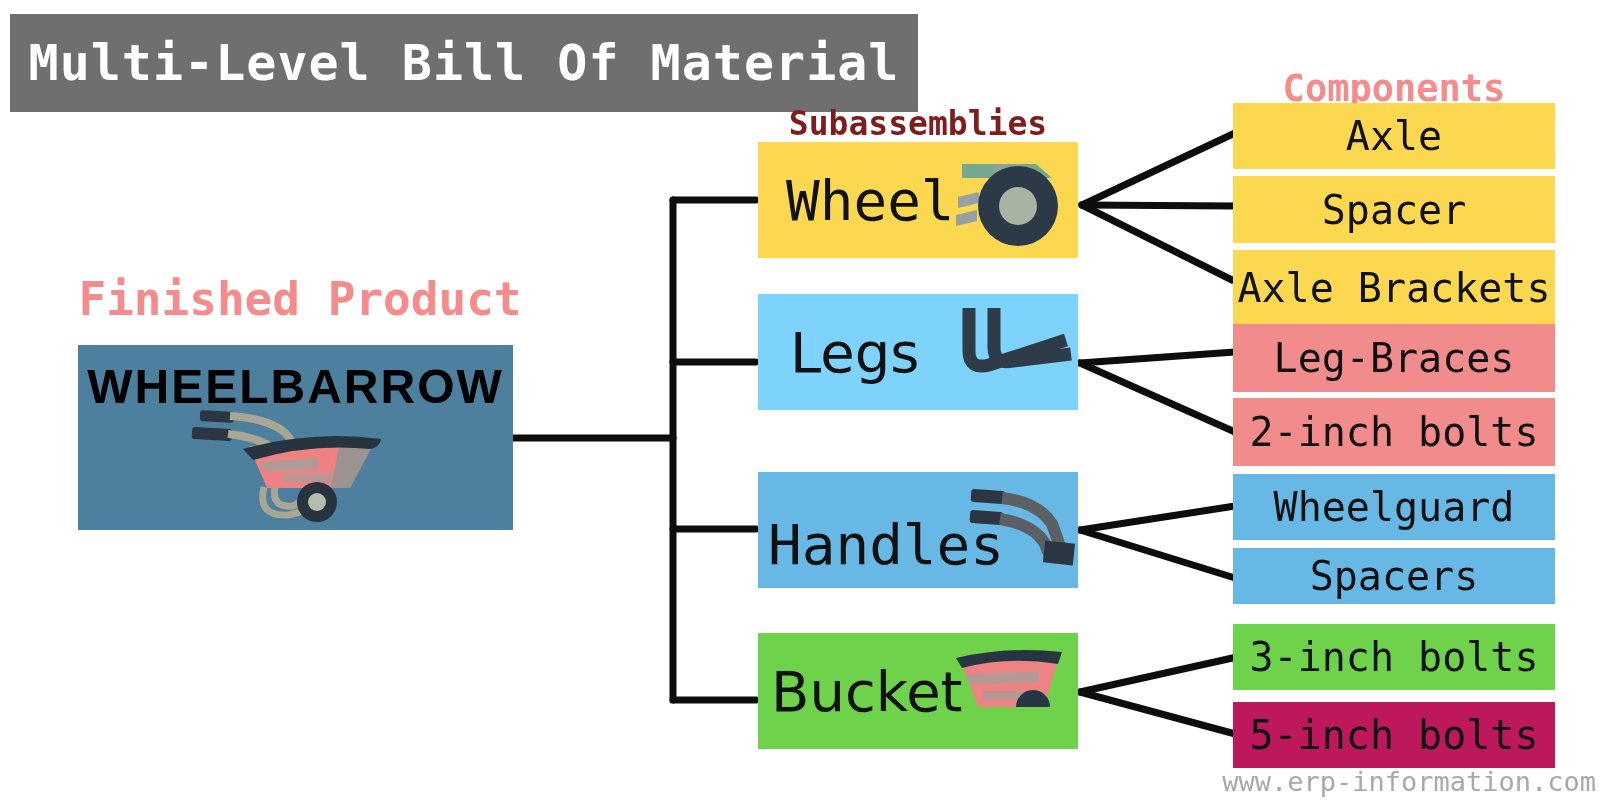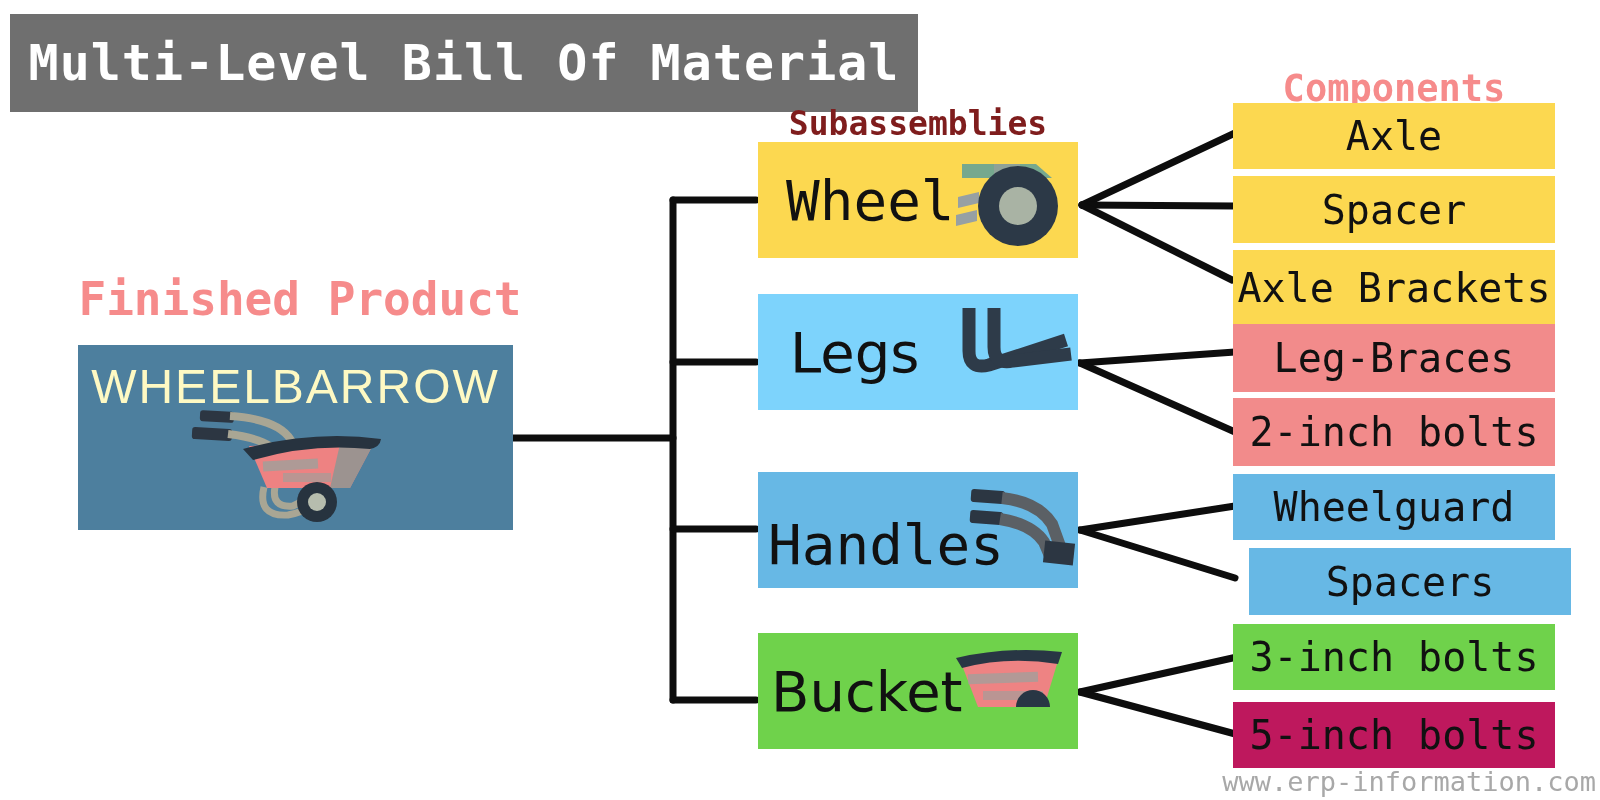--- a/index.html
+++ b/index.html
@@ -9,22 +9,22 @@
   .connectors path{stroke:#0d0d0d;stroke-width:7;fill:none;stroke-linecap:round;}
   .abs{position:absolute;z-index:1;box-sizing:border-box;}
   .title-bar{left:10px;top:14px;width:908px;height:98px;display:flex;align-items:center;justify-content:center;}
   .title-text{font-size:50px;font-weight:bold;color:#ffffff;letter-spacing:1px;white-space:nowrap;}
   .col-label{font-weight:bold;text-align:center;white-space:nowrap;}
   .fp-label{left:60px;top:272px;width:480px;font-size:46px;}
   .sub-label{left:758px;top:104px;width:320px;font-size:33px;}
   .comp-label{left:1233px;top:42px;width:322px;font-size:37px;margin-top:25px;}
   .product-box{left:78px;top:345px;width:435px;height:185px;}
   .product-name{position:absolute;left:0;top:14px;width:100%;text-align:center;
-                font-family:"Liberation Sans","DejaVu Sans",sans-serif;font-weight:normal;
-                font-size:48px;color:#fef9c3;letter-spacing:2px;}
+                font-family:"Liberation Sans","DejaVu Sans",sans-serif;font-weight:bold;
+                font-size:48px;color:#000000;letter-spacing:2px;}
   .product-art{position:absolute;left:0;top:0;width:435px;height:185px;}
   .sub-box{left:758px;width:320px;height:116px;}
   .sub-text{position:absolute;top:50%;transform:translateY(-50%);font-size:56px;white-space:nowrap;}
   .sans{font-family:"DejaVu Sans","Liberation Sans",sans-serif;}
   .sub-icon{position:absolute;right:0;top:0;width:140px;height:116px;}
   .comp-box{left:1233px;width:322px;display:flex;align-items:center;justify-content:center;}
   .comp-text{font-size:40px;white-space:nowrap;}
   .watermark{left:1200px;top:766px;width:396px;text-align:right;font-size:27px;white-space:nowrap;}
 </style>
 </head>
@@ -130,21 +130,21 @@
   </div>
   <div class="abs comp-box" style="top: 324px; height: 68px; background: rgb(242, 139, 139);">
     <span class="comp-text">Leg-Braces</span>
   </div>
   <div class="abs comp-box" style="top: 398px; height: 68px; background: rgb(242, 139, 139);">
     <span class="comp-text">2-inch bolts</span>
   </div>
   <div class="abs comp-box" style="top: 474px; height: 66px; background: rgb(103, 184, 229);">
     <span class="comp-text">Wheelguard</span>
   </div>
-  <div class="abs comp-box" style="top: 548px; height: 67px; background: rgb(103, 184, 229); margin-left: 16px;">
+  <div class="abs comp-box" style="top: 548px; height: 56px; background: rgb(103, 184, 229);">
     <span class="comp-text">Spacers</span>
   </div>
   <div class="abs comp-box" style="top: 624px; height: 66px; background: rgb(111, 210, 75);">
     <span class="comp-text">3-inch bolts</span>
   </div>
   <div class="abs comp-box" style="top: 702px; height: 66px; background: #be185d;">
     <span class="comp-text">5-inch bolts</span>
   </div>
 
   <div class="abs watermark" style="color: rgb(168, 168, 168);">www.erp-information.com</div>

